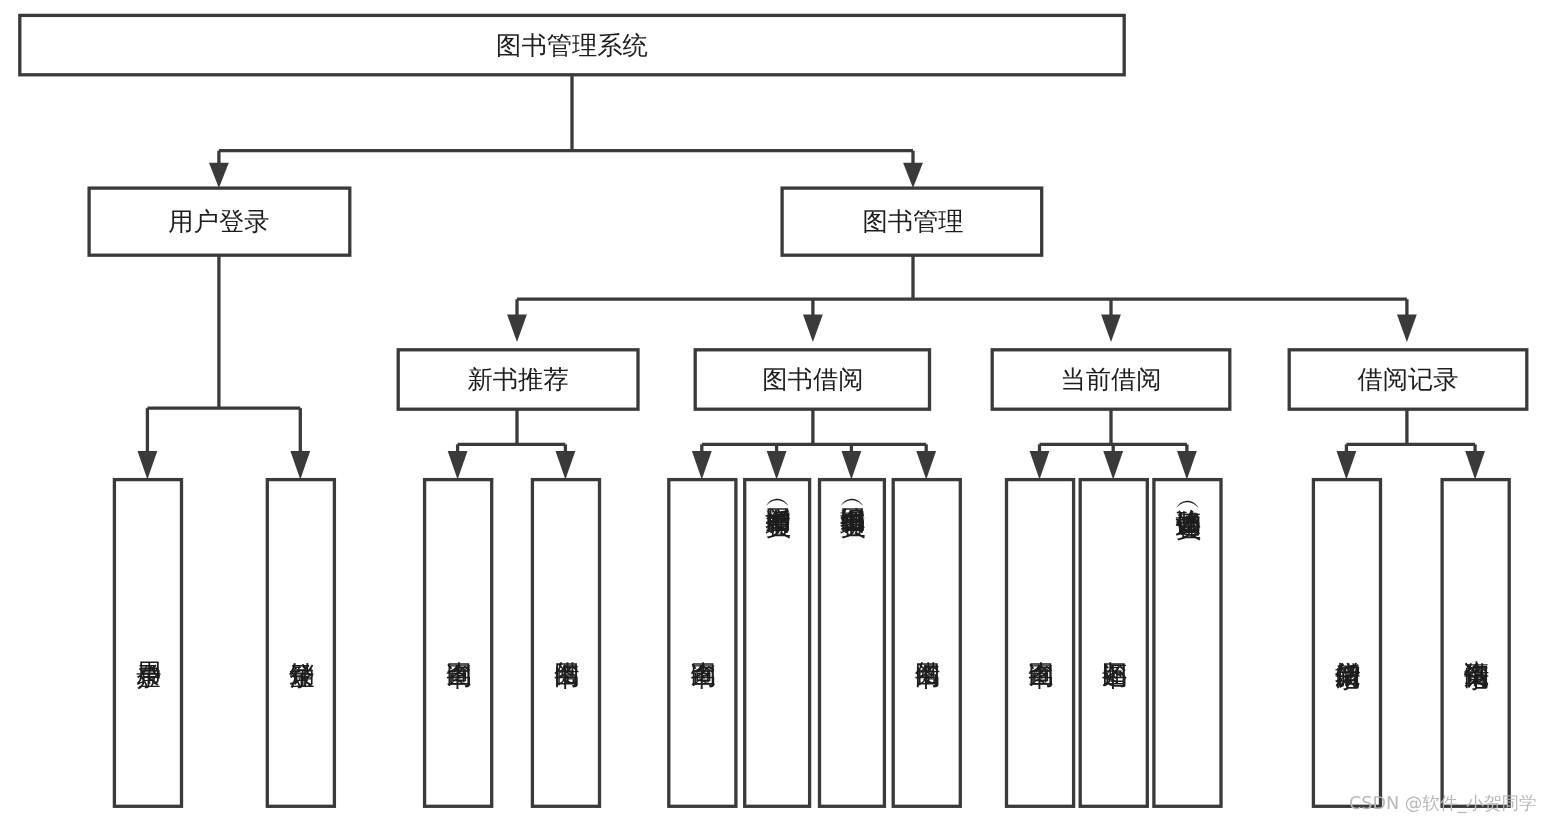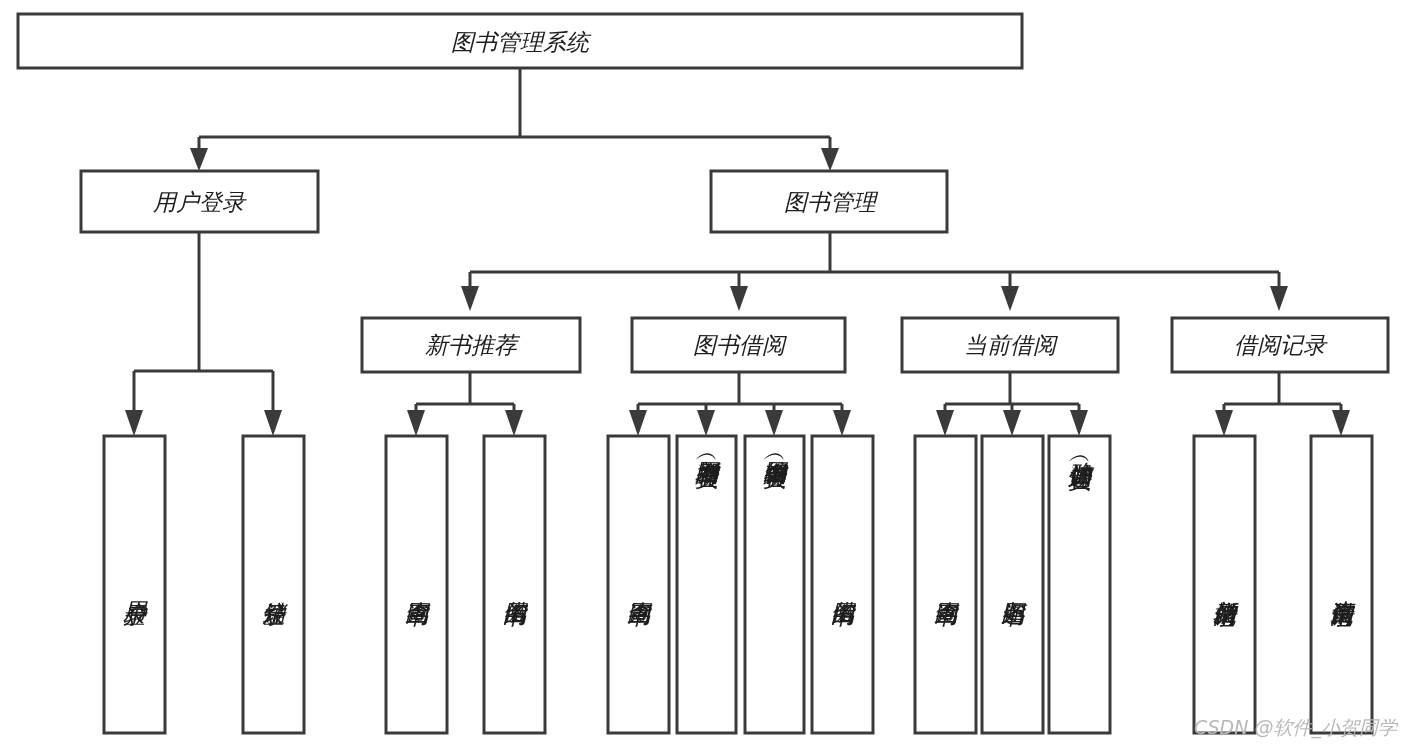--- a/index.html
+++ b/index.html
@@ -11,21 +11,20 @@
     width: 1405px;
     height: 747px;
     font-family: "DejaVu Sans", "Liberation Sans", sans-serif;
     overflow: hidden;
     position: relative;
   }
   #diagram-root {
     position: relative;
     width: 1405px;
     height: 747px;
-    font-style: italic;
   }
   svg#tree-svg {
     position: absolute;
     top: 0;
     left: 0;
     width: 1405px;
     height: 747px;
     display: block;
   }
   .node-box {
@@ -65,21 +64,21 @@
     line-height: 1.08;
     color: #1d1d1d;
     letter-spacing: 1px;
     white-space: nowrap;
   }
   .watermark {
     position: absolute;
     right: 8px;
     bottom: 6px;
     font-family: "DejaVu Sans", "Liberation Sans", sans-serif;
-    font-size: 19px;
+    font-size: 16px;
     color: #b8b8b8;
     white-space: nowrap;
   }
 </style>
 </head>
 <body>
 
 <div id="diagram-root">
 
   <svg id="tree-svg" viewBox="0 0 1405 747" xmlns="http://www.w3.org/2000/svg">

